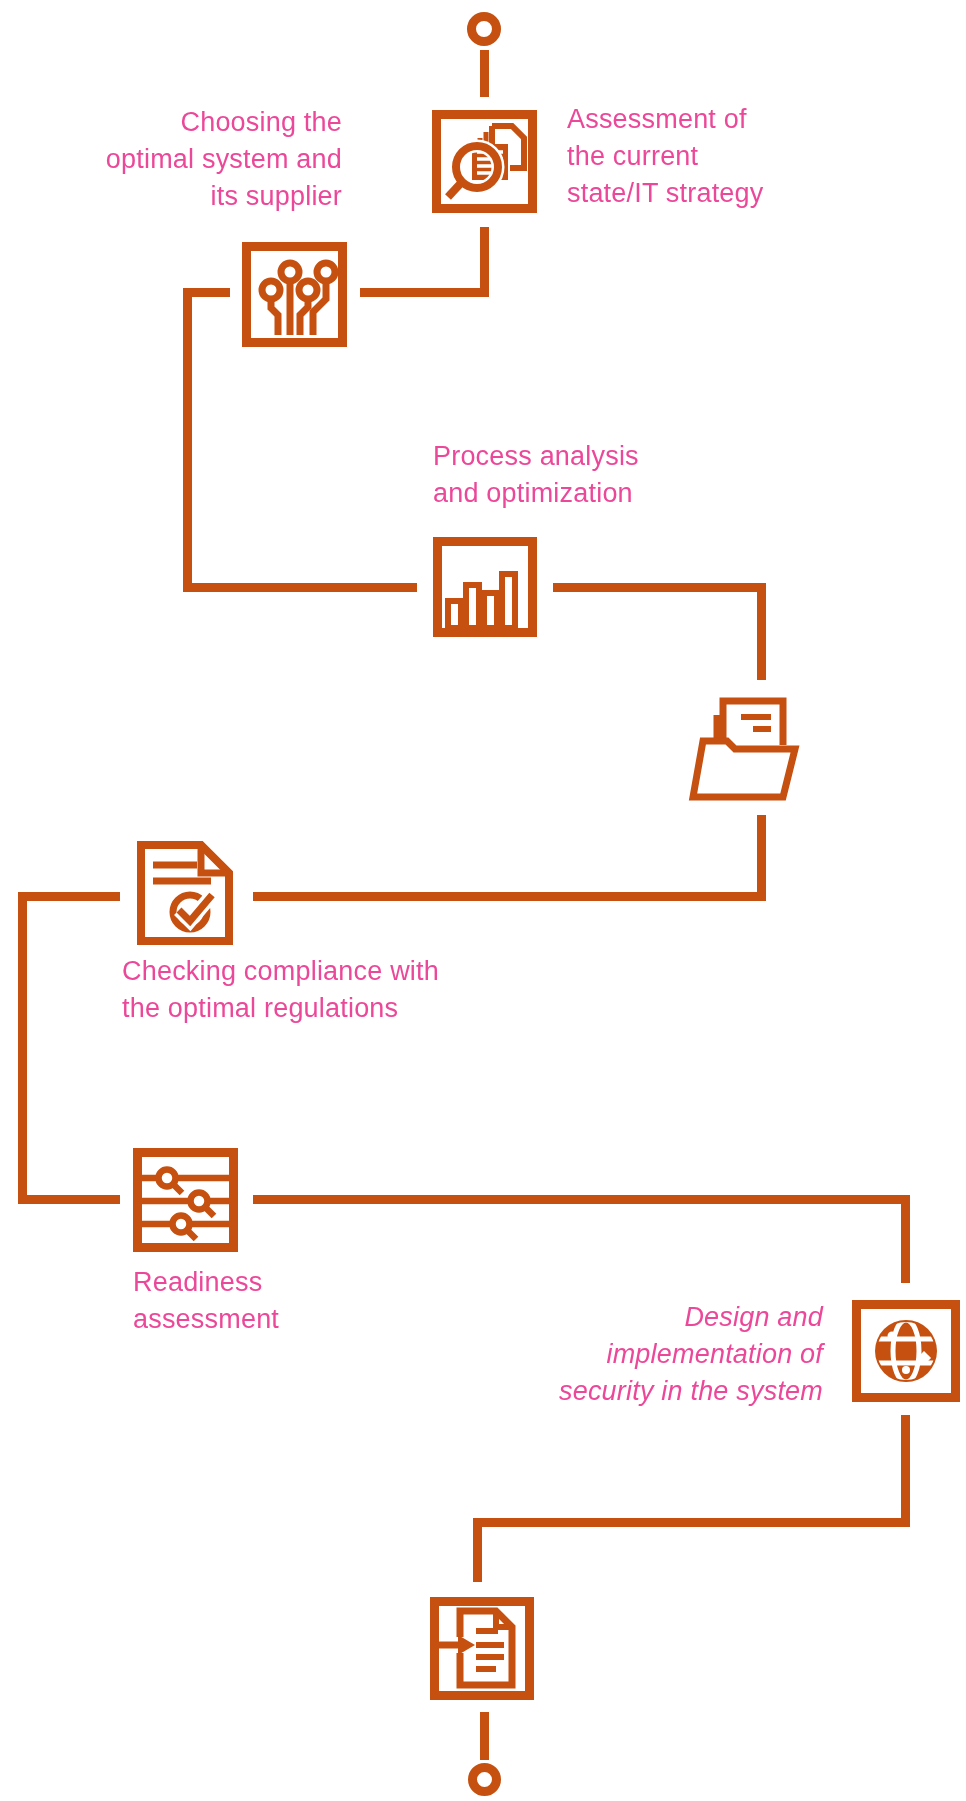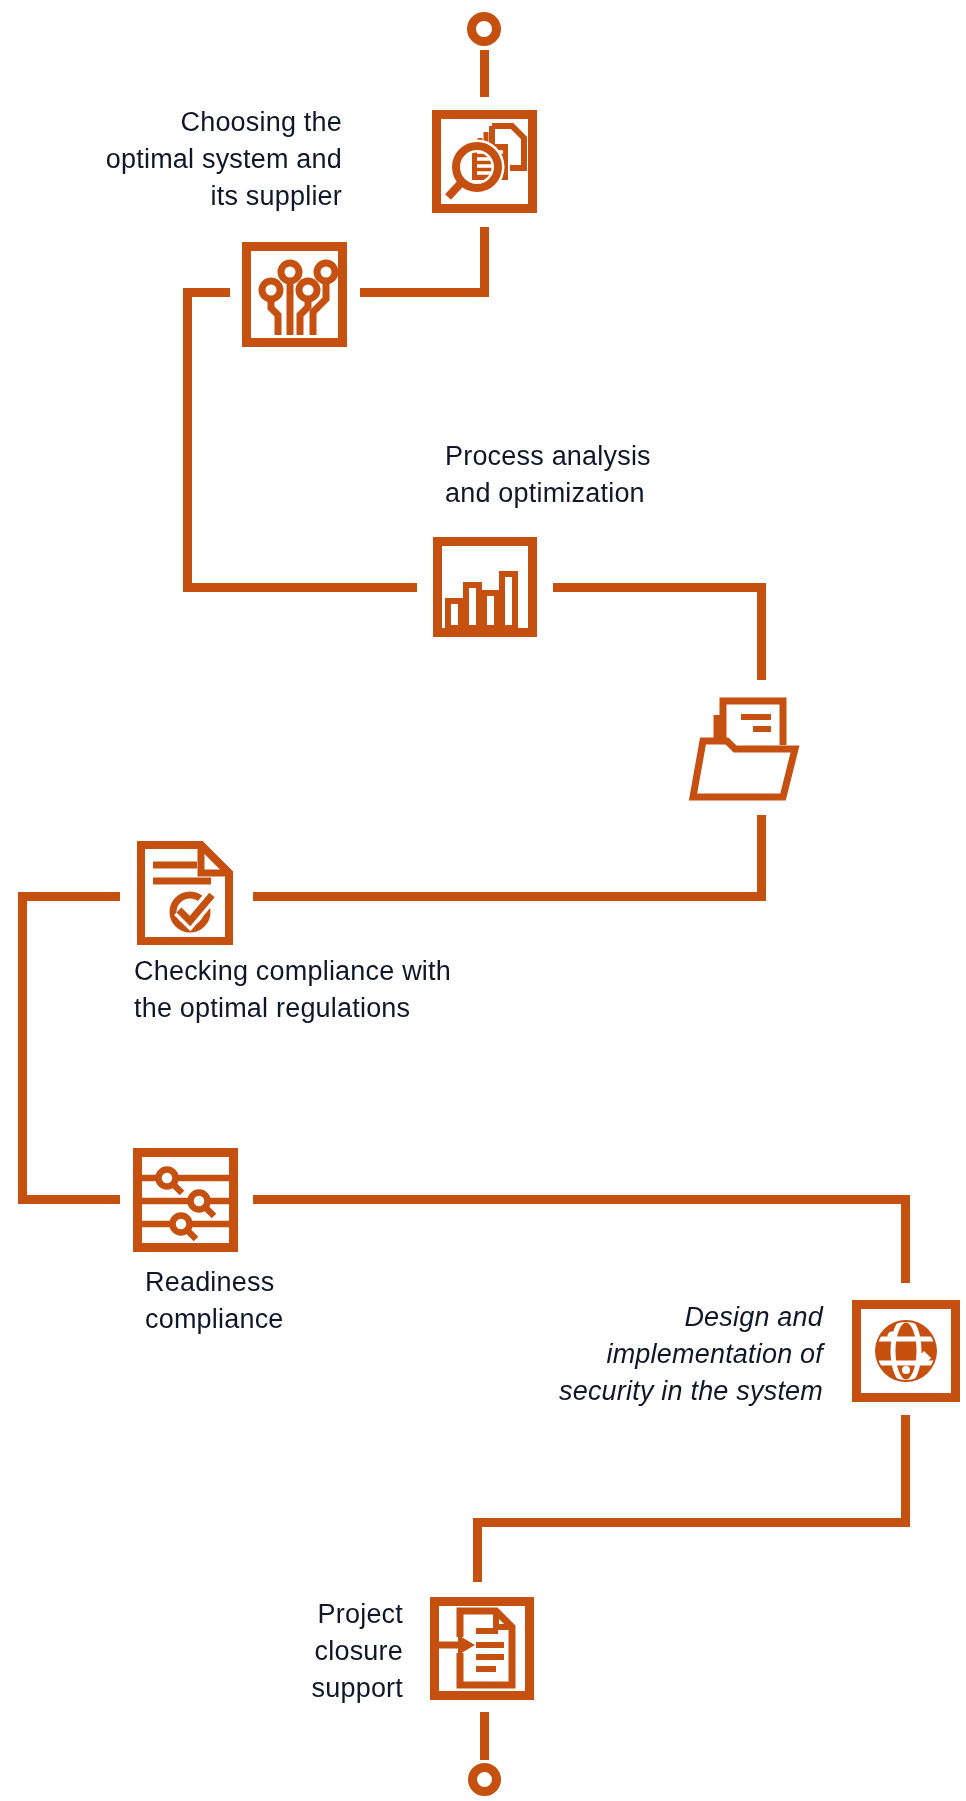--- a/index.html
+++ b/index.html
@@ -8,22 +8,22 @@
     font-family:"Liberation Sans","DejaVu Sans",sans-serif;
   }
   .ln{position:absolute;background:#c5500f;}
   .terminal{
     position:absolute;border:9px solid #c5500f;border-radius:50%;
     background:#ffffff;box-sizing:border-box;
   }
   .icon{position:absolute;}
   .icon svg{display:block;width:100%;height:100%;}
   .lbl{
-    position:absolute;color:#0f172a;font-size:27px;line-height:37px;
-    white-space:pre-line;letter-spacing:0.2px;margin-left:12px;
+    position:absolute;color:#ec4899;font-size:27px;line-height:37px;
+    white-space:pre-line;letter-spacing:0.2px;
   }
   .lbl.r{text-align:right;}
   .lbl.l{text-align:left;}
 </style>
 </head>
 <body>
 
 <div class="canvas">
 
   <div class="terminal" style="left:467px;top:12px;width:34px;height:34px;"></div>
@@ -146,26 +146,26 @@
       <path d="M46,34 h22 M46,48 h28 M46,60 h28 M46,72 h20" stroke-width="6"></path>
       <path d="M9,48 H38" stroke="#ffffff" stroke-width="16"></path>
       <path d="M9,48 H30" stroke-width="7"></path>
       <path d="M28,38 L45,48 L28,58 Z" fill="#c5500f" stroke="none"></path>
     </svg>
   </div>
 
   <div class="lbl r" style="right:624px;top:104px;">Choosing the
 optimal system and
 its supplier</div>
+  <div class="lbl l" style="left:567px;top:101px;">Assessment of
+the current
+state/IT strategy</div>
   <div class="lbl l" style="left:433px;top:438px;">Process analysis
 and optimization</div>
   <div class="lbl l" style="left:122px;top:953px;">Checking compliance with
 the optimal regulations</div>
   <div class="lbl l" style="left:133px;top:1264px;">Readiness
-compliance</div>
+assessment</div>
   <div class="lbl r" style="right:143px;top:1299px;font-style:italic;">Design and
 implementation of
 security in the system</div>
-  <div class="lbl r" style="right:563px;top:1596px;">Project
-closure
-support</div>
 
 </div>
 
 </body></html>

